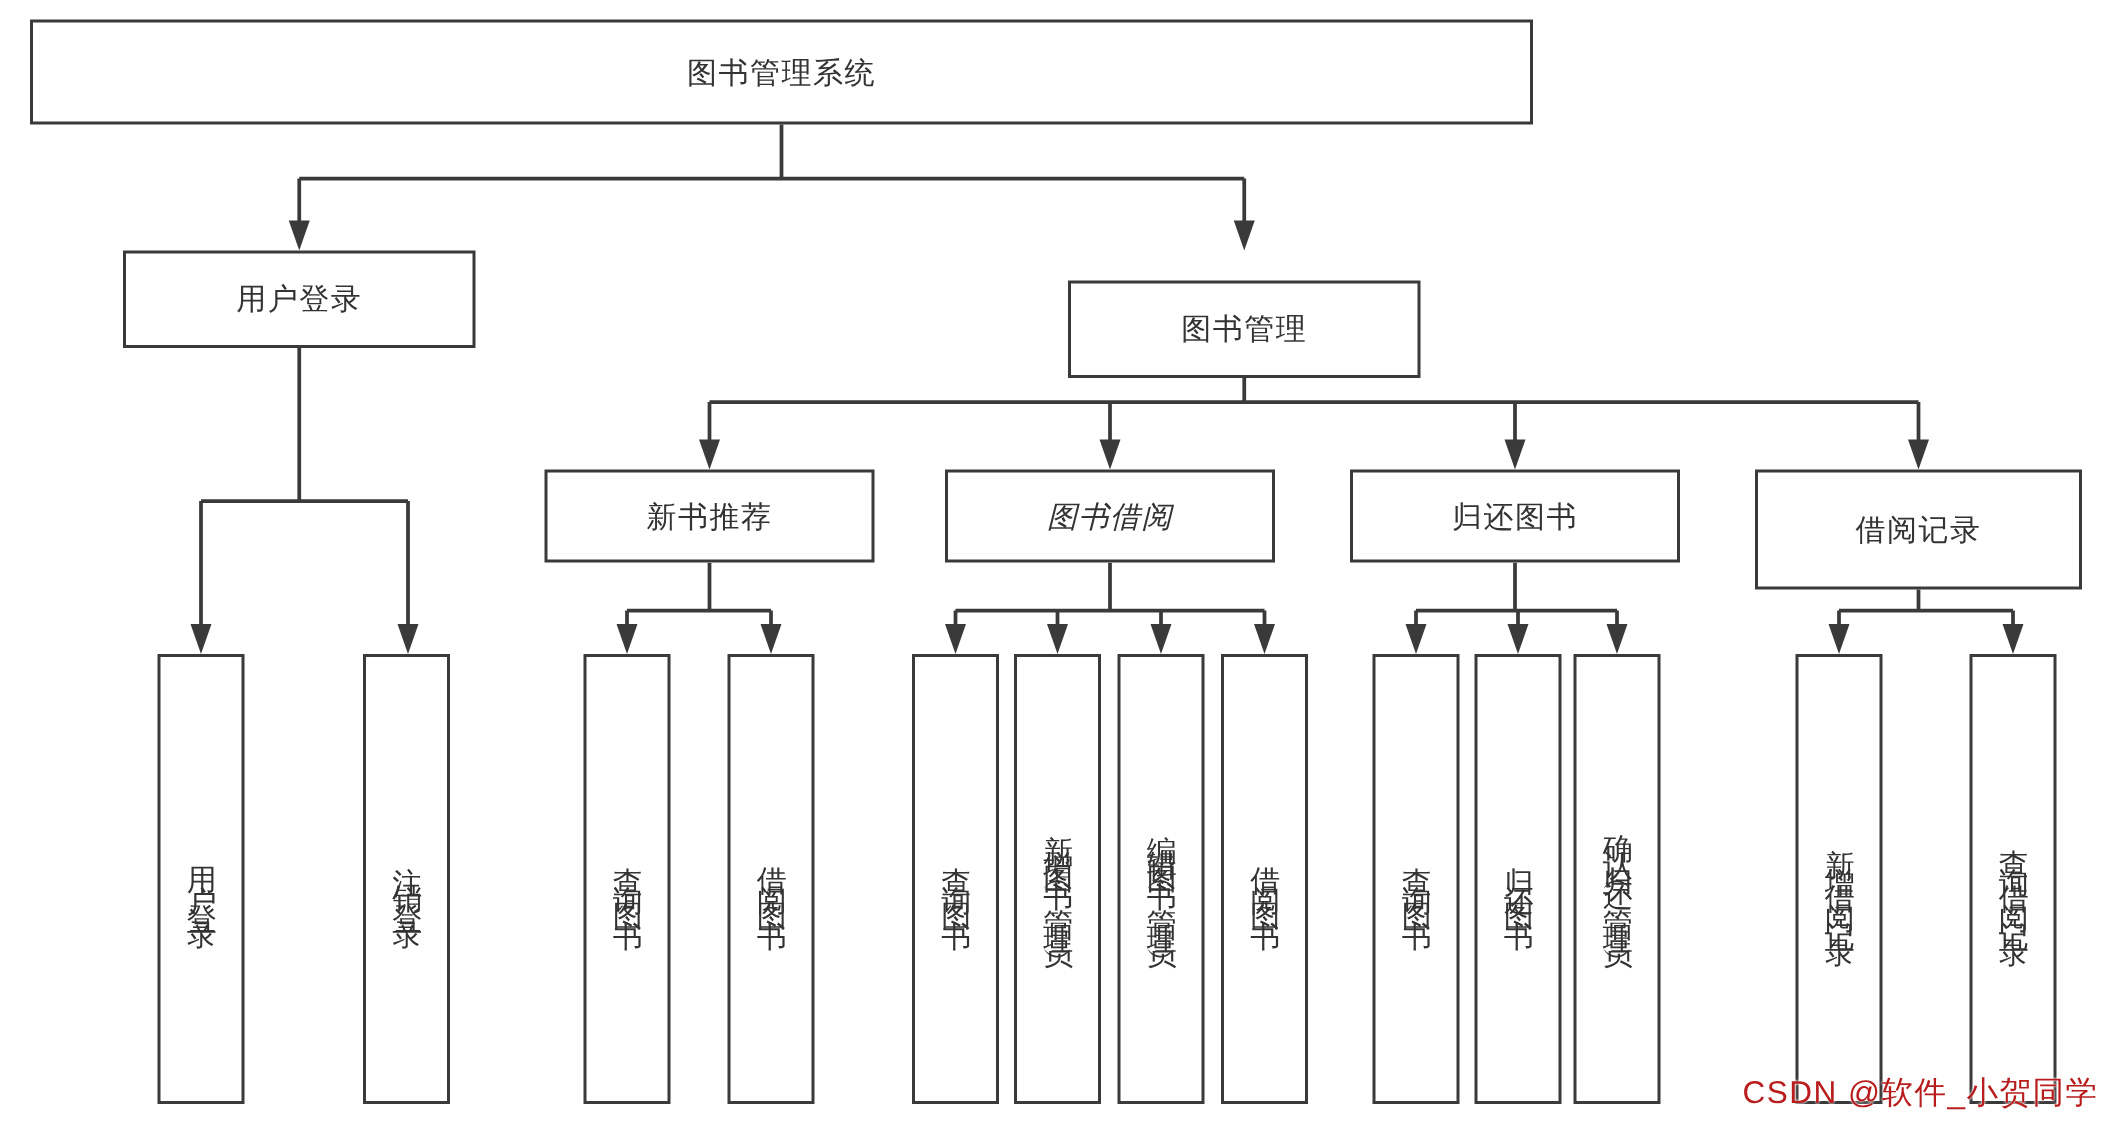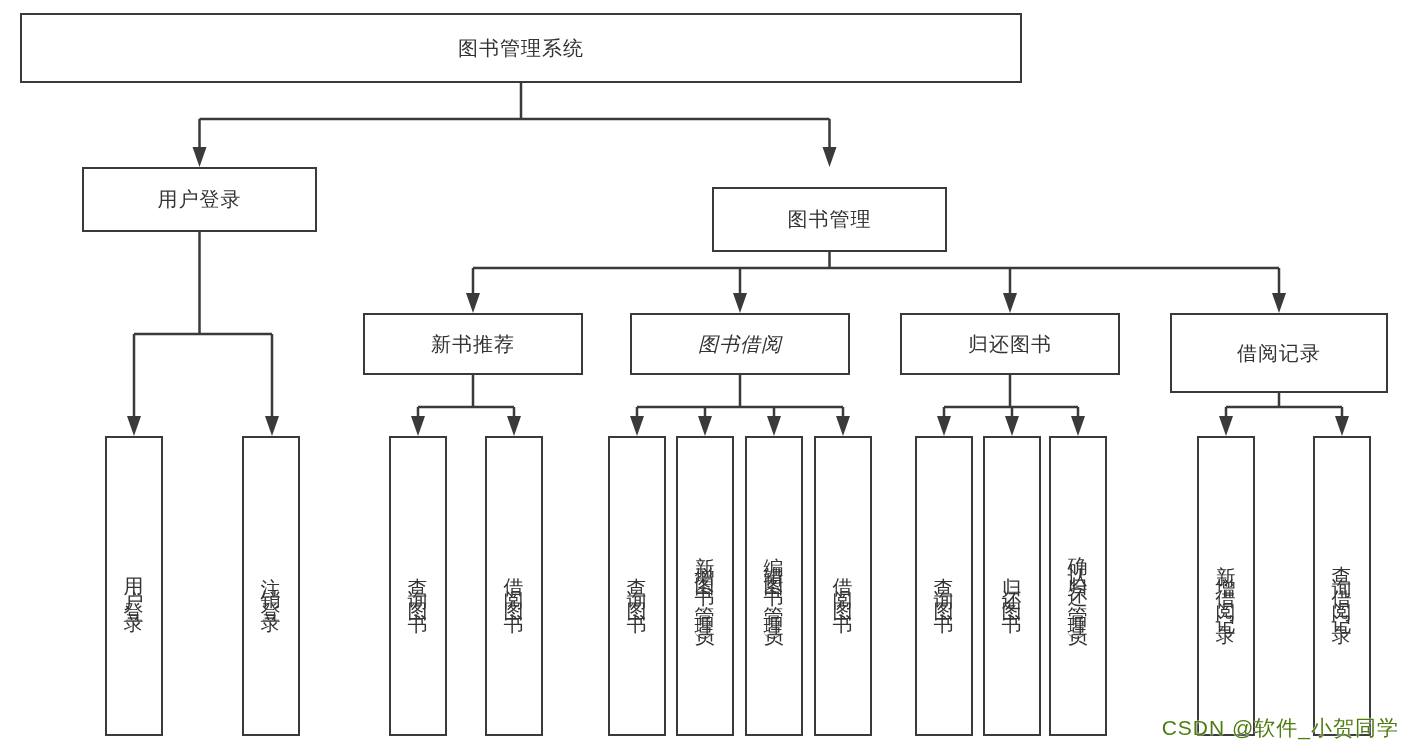--- a/index.html
+++ b/index.html
@@ -61,21 +61,21 @@
   .l-g4c1 { left:915px; }
   .l-g4c2 { left:983px; }
   .l-g4c3 { left:1049px; }
   .l-g5c1 { left:1197px; }
   .l-g5c2 { left:1313px; }
   .watermark {
     position: absolute;
     right: 6px;
     bottom: 5px;
     font-size: 21px;
-    color: #4d7c0f;
+    color: #b91c1c;
     text-shadow: 0 0 2px #ffffff, 0 0 1px #ffffff;
     letter-spacing: 1px;
     z-index: 5;
   }
 </style>
 </head>
 <body>
 
 <div id="canvas">
 

